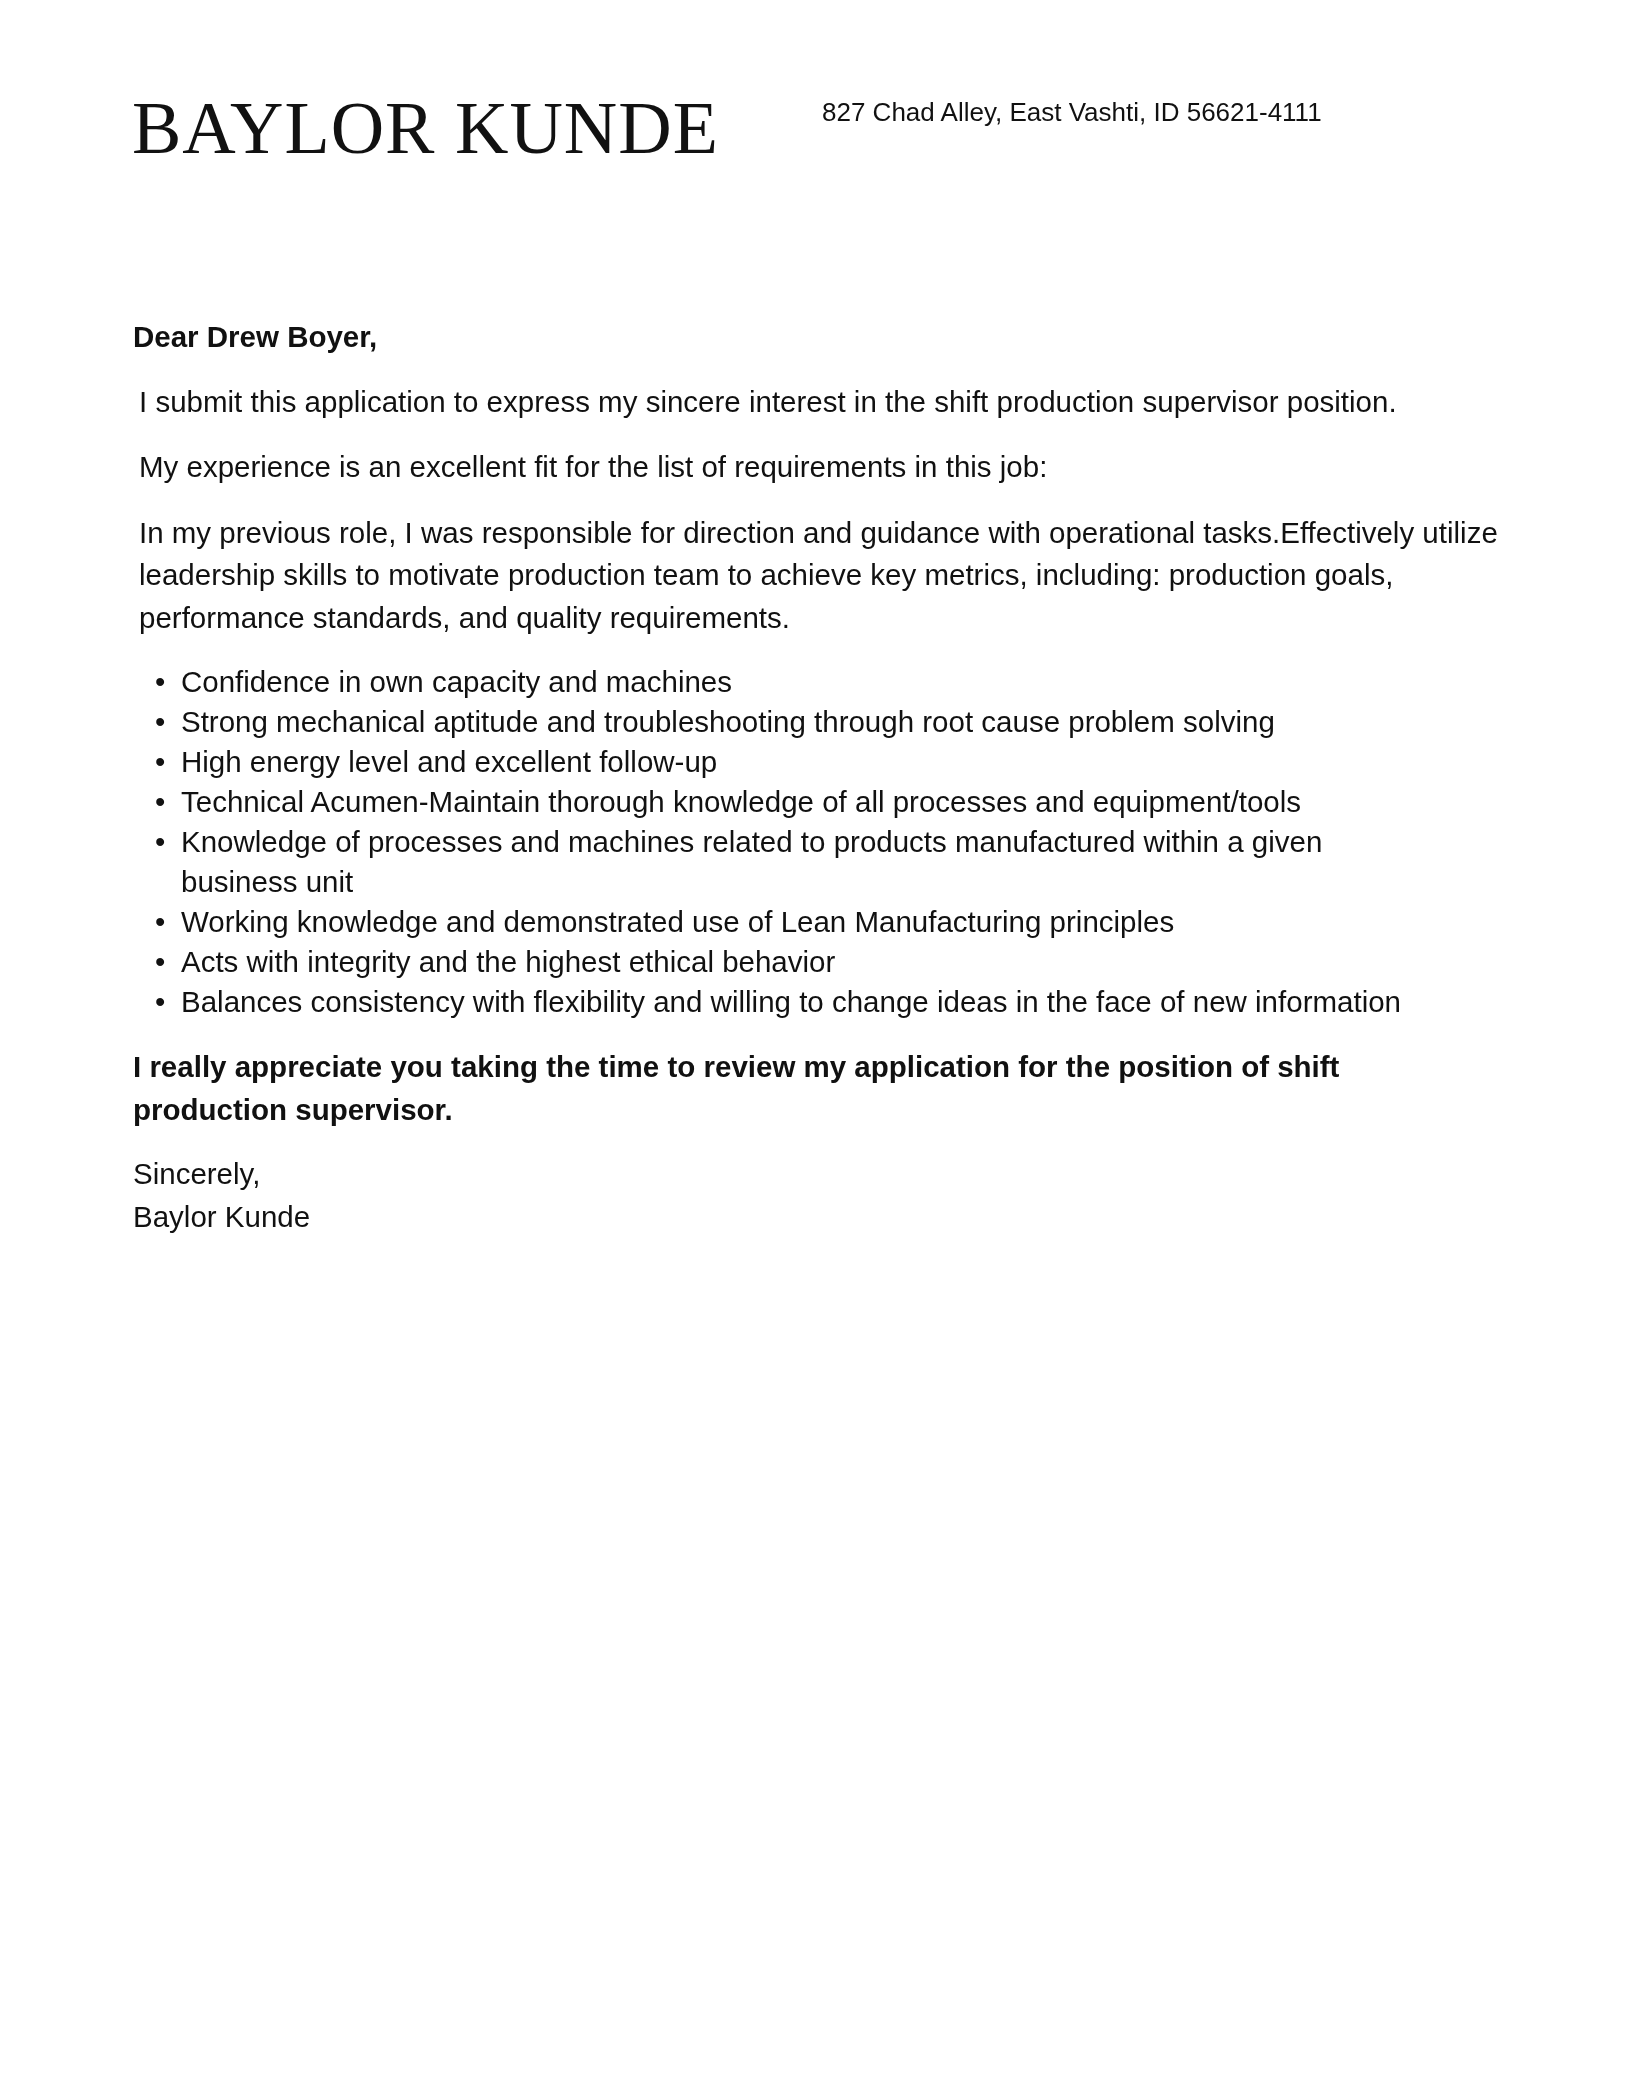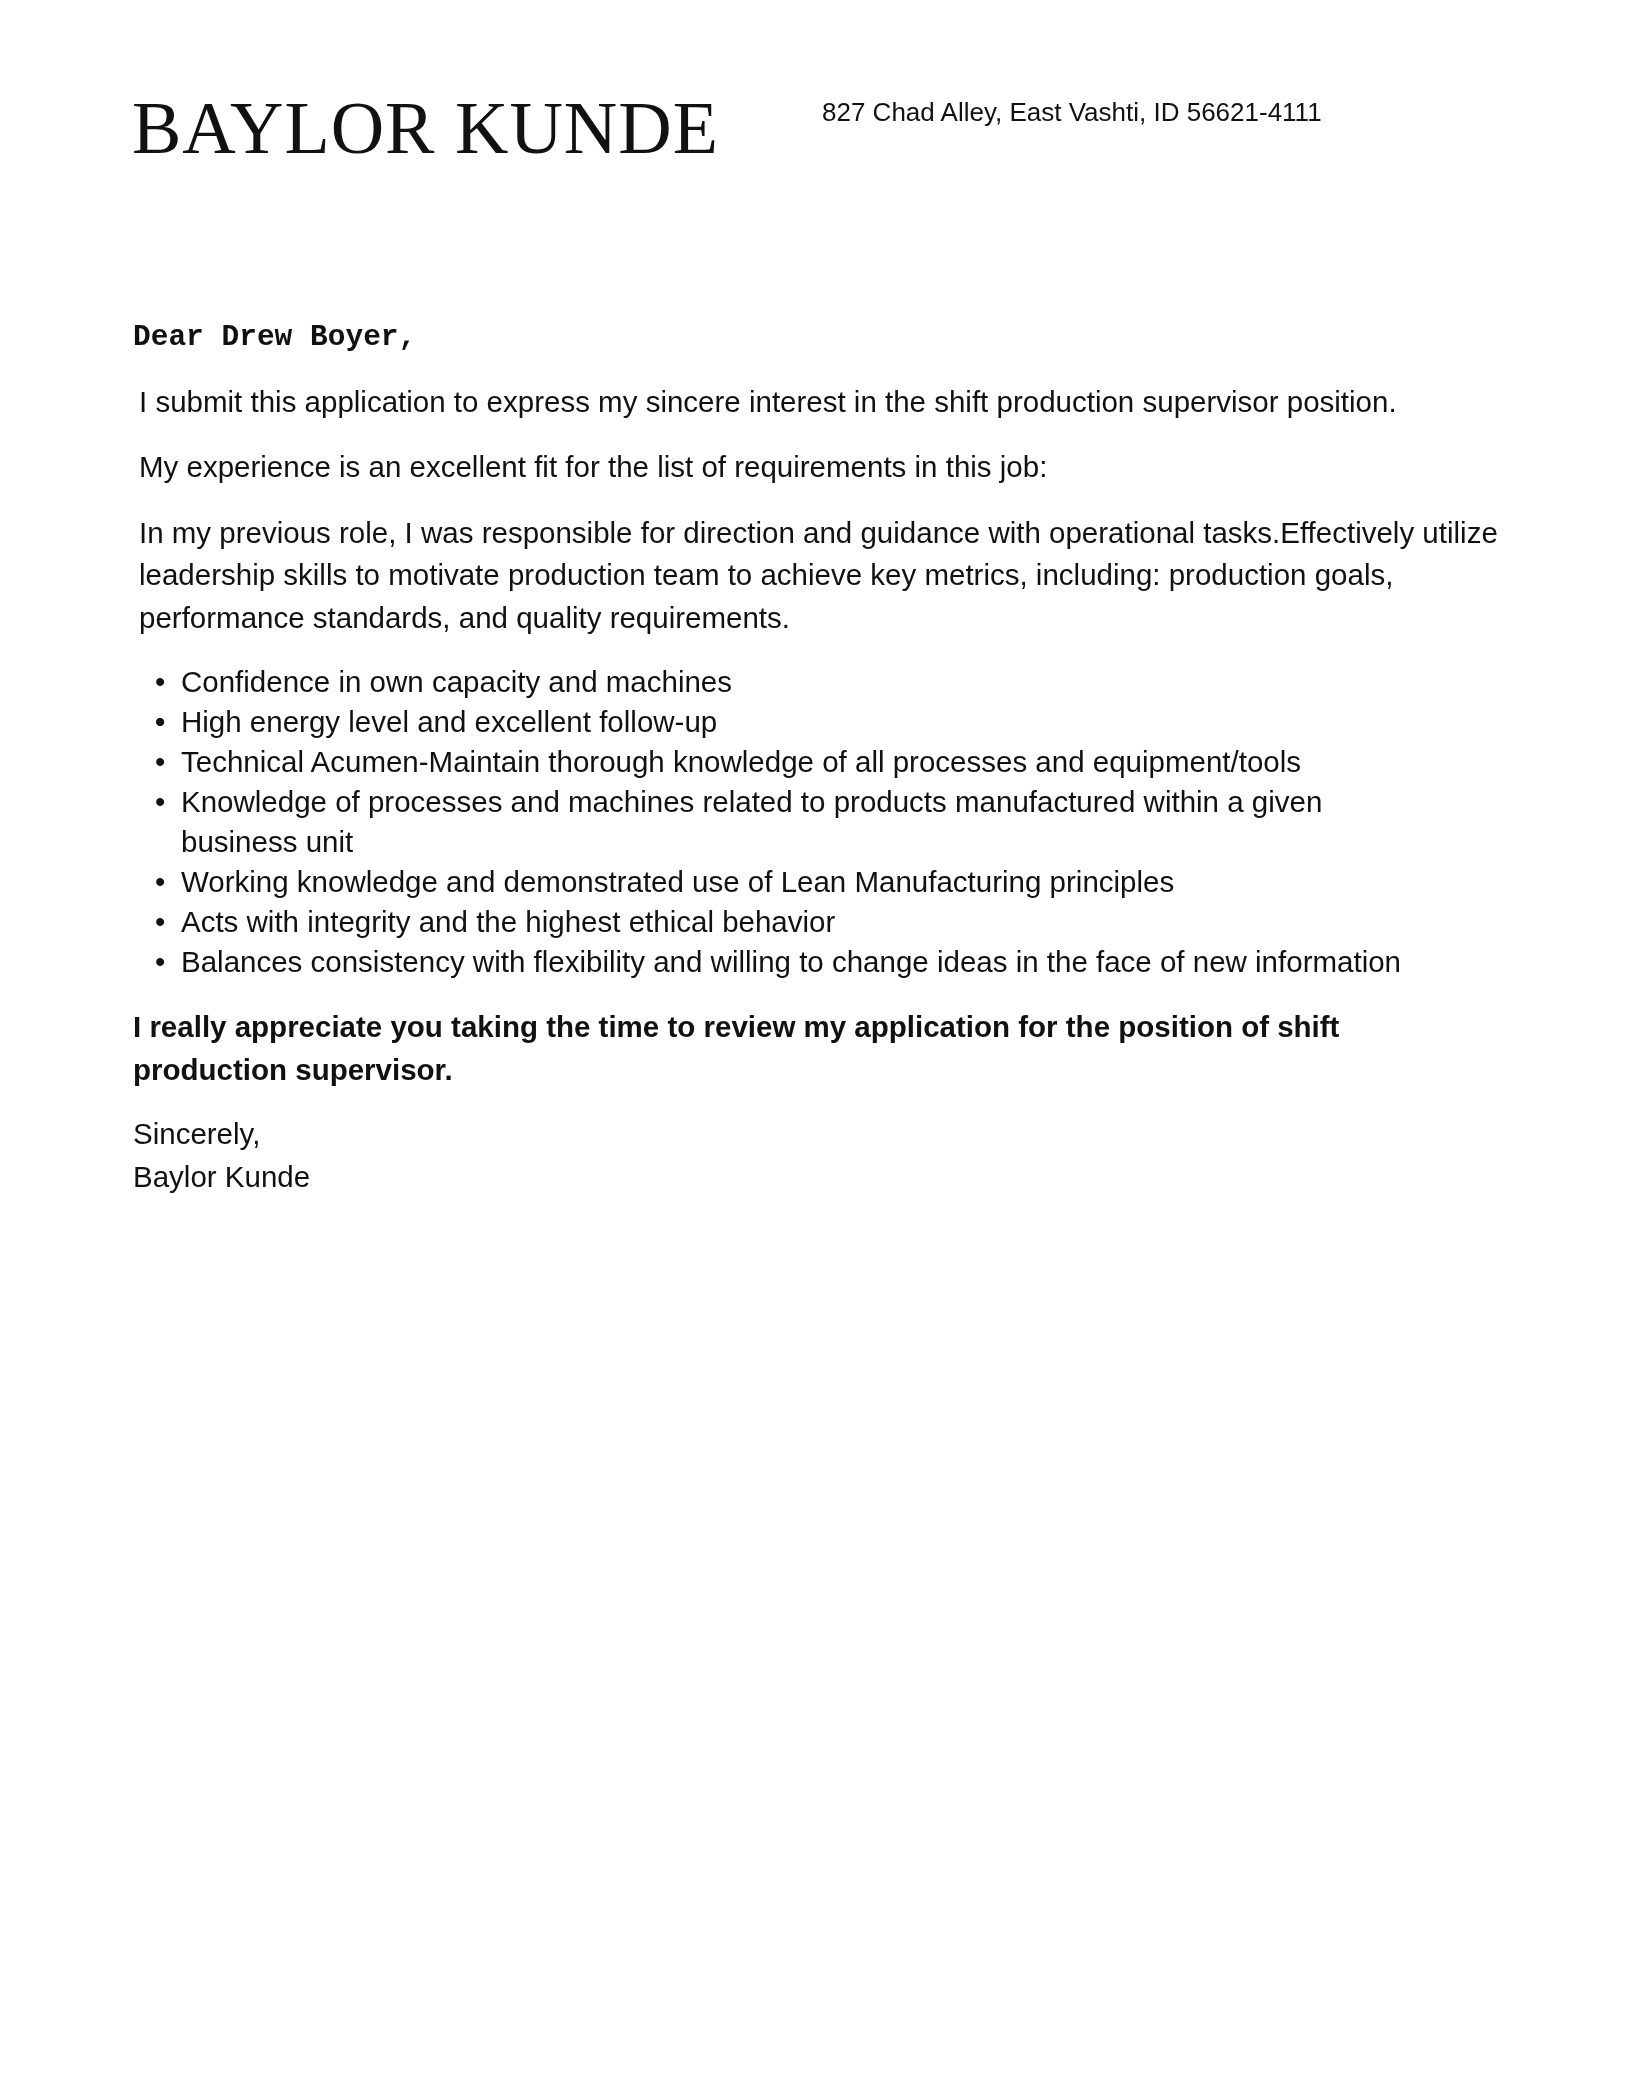--- a/index.html
+++ b/index.html
@@ -14,21 +14,21 @@
   .address {
     position: absolute; left: 822px; top: 92px;
     font-family: Liberation Sans, sans-serif;
     font-size: 26px; line-height: 40px; color: #111111; white-space: nowrap;
   }
   .body {
     position: absolute; left: 133px; top: 316px; width: 1370px;
     font-family: "Liberation Sans", "DejaVu Sans", sans-serif;
     font-size: 29.5px; line-height: 42.5px; color: #111111;
   }
-  .salutation { font-weight: bold; margin: 0 0 22px 0; font-family: Liberation Mono, monospace; }
+  .salutation { font-weight: bold; margin: 0 0 22px 0; }
   .para { margin: 0 0 23px 6px; }
   ul.reqs { margin: 0 0 24px 0; padding: 0 0 0 48px; list-style: none; }
   ul.reqs li { position: relative; line-height: 40px; }
   ul.reqs li .bullet { position: absolute; left: -26px; top: 0; }
   .closing { font-weight: bold; margin: 0 0 22px 0; }
   .signoff { margin: 0; }
 </style>
 </head>
 <body>
 
@@ -37,21 +37,21 @@
   <div class="address">827 Chad Alley, East Vashti, ID 56621-4111</div>
 
   <div class="body">
     <p class="salutation">Dear Drew Boyer,</p>
     <p class="para">I submit this application to express my sincere interest in the shift production supervisor position.</p>
     <p class="para">My experience is an excellent fit for the list of requirements in this job:</p>
     <p class="para">In my previous role, I was responsible for direction and guidance with operational tasks.Effectively utilize leadership skills to motivate production team to achieve key metrics, including: production goals, performance standards, and quality requirements.</p>
 
     <ul class="reqs">
       <li><span class="bullet">•</span><span>Confidence in own capacity and machines</span></li>
-      <li><span class="bullet">•</span></li>
+      <li><span class="bullet">•</span><span>Strong mechanical aptitude and troubleshooting through root cause problem solving</span></li>
       <li><span class="bullet">•</span><span>High energy level and excellent follow-up</span></li>
       <li><span class="bullet">•</span><span>Technical Acumen-Maintain thorough knowledge of all processes and equipment/tools</span></li>
       <li style="padding-right:110px"><span class="bullet">•</span><span>Knowledge of processes and machines related to products manufactured within a given business unit</span></li>
       <li><span class="bullet">•</span><span>Working knowledge and demonstrated use of Lean Manufacturing principles</span></li>
       <li><span class="bullet">•</span><span>Acts with integrity and the highest ethical behavior</span></li>
       <li><span class="bullet">•</span><span>Balances consistency with flexibility and willing to change ideas in the face of new information</span></li>
     </ul>
 
     <p class="closing" style="padding-right:120px">I really appreciate you taking the time to review my application for the position of shift production supervisor.</p>
     <p class="signoff">Sincerely,</p>

